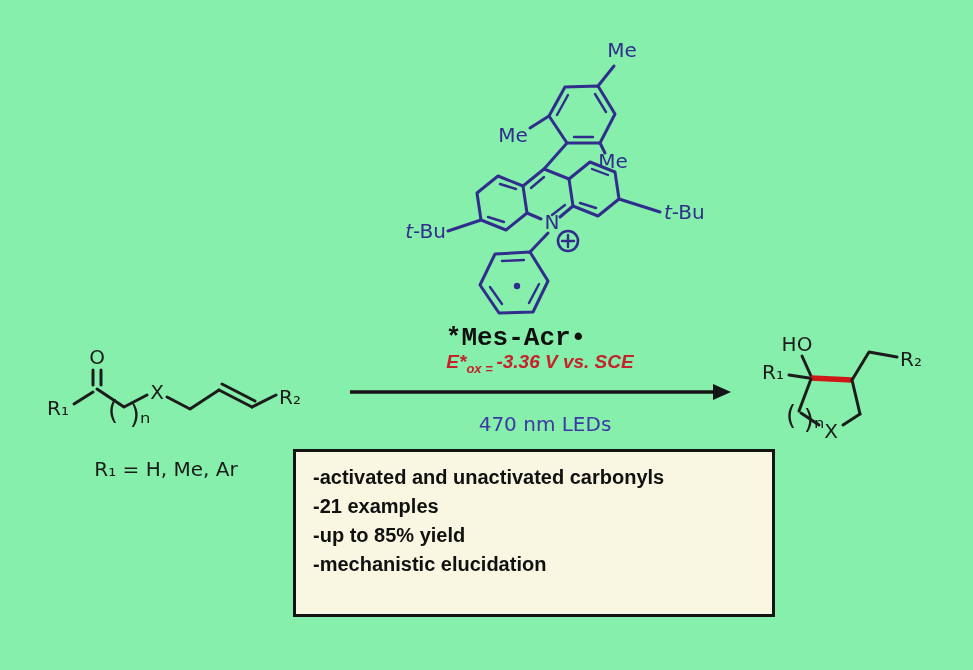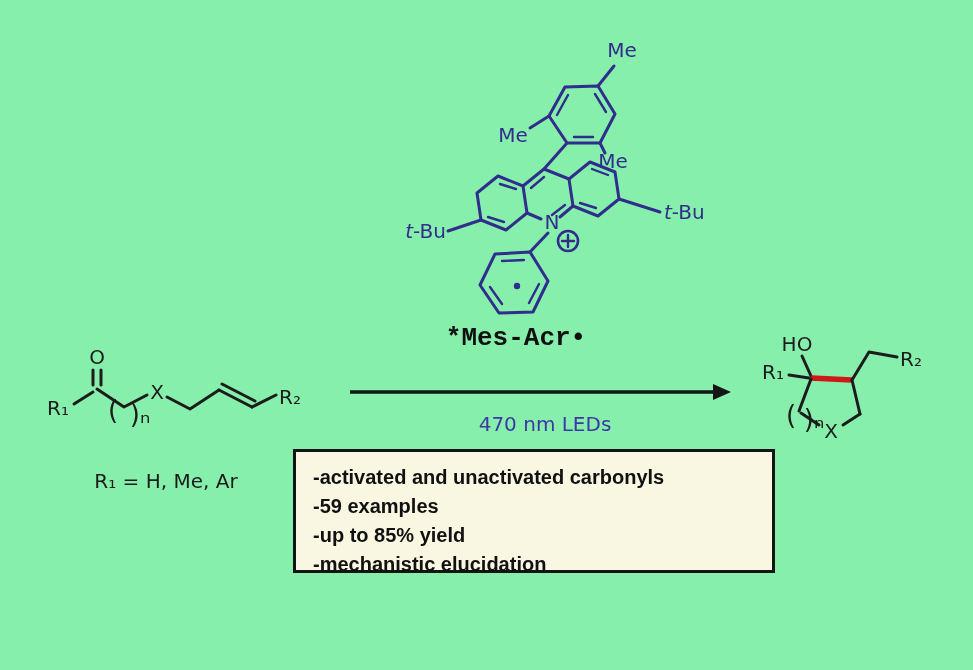--- a/index.html
+++ b/index.html
@@ -19,24 +19,24 @@
   
   .overlay{position:absolute;white-space:nowrap;}
   .centered{transform:translateX(-50%);}
   #mes-acr-label{left:516px;top:323px;font-family:Liberation Mono, monospace;
                  font-weight:bold;font-size:26px;color:#101010;}
   #potential-line{left:540px;top:351px;font-family:"Liberation Sans",sans-serif;
                   font-weight:bold;font-style:italic;font-size:19px;color:#c5232b;}
   #potential-line sub{font-size:13px;}
   #light-label{left:545px;top:412px;font-family:"DejaVu Sans",sans-serif;
                font-size:20px;color:#3d38a3;}
-  .legend-line{left:166px;font-size:20px;color:#1b1b1b;margin-top:12px;}
+  .legend-line{left:166px;font-size:20px;color:#1b1b1b;}
   #legend-r1{top:457px;}
   #legend-x{top:484px;}
-  #features-box{left:293px;top:449px;width:482px;height:124px;box-sizing:border-box;
+  #features-box{left:293px;top:449px;width:482px;height:168px;box-sizing:border-box;
                 background:#f9f6e1;border:3px solid #141414;padding:11px 6px 0 17px;}
   .feature-item{font-family:"Liberation Sans",sans-serif;font-weight:bold;font-size:20px;
                 color:#111111;line-height:29px;white-space:nowrap;}
 </style>
 </head>
 <body>
 
 <div id="canvas">
 
   <svg id="scheme-svg" width="973" height="670" viewBox="0 0 973 670">
@@ -124,25 +124,28 @@
       <text class="atom-blk" x="831" y="438" text-anchor="middle">X</text>
       <line class="bond-blk" x1="819" y1="425" x2="801" y2="413"></line>
       <line class="bond-blk" x1="799" y1="411" x2="811" y2="379"></line>
       <text class="atom-blk paren" x="791" y="424" text-anchor="middle">(</text>
       <text class="atom-blk paren" x="814" y="428" text-anchor="middle">)ₙ</text>
     </g>
   </svg>
 
   <div class="overlay centered" id="mes-acr-label">*Mes-Acr•</div>
 
+  <div class="overlay centered" id="potential-line">
+    <span>E*</span><sub>ox = </sub><span>-3.36 V vs. SCE</span>
+  </div>
 
   <div class="overlay centered" id="light-label">470 nm LEDs</div>
 
   <div class="overlay centered legend-line" id="legend-r1">R₁ = H, Me, Ar</div>
 
   <div class="overlay" id="features-box">
     <div class="feature-item">-activated and unactivated carbonyls</div>
-    <div class="feature-item">-59 examples</div>
+    <div class="feature-item">-21 examples</div>
     <div class="feature-item">-up to 85% yield</div>
     <div class="feature-item">-mechanistic elucidation</div>
   </div>
 
 </div>
 
 </body></html>

